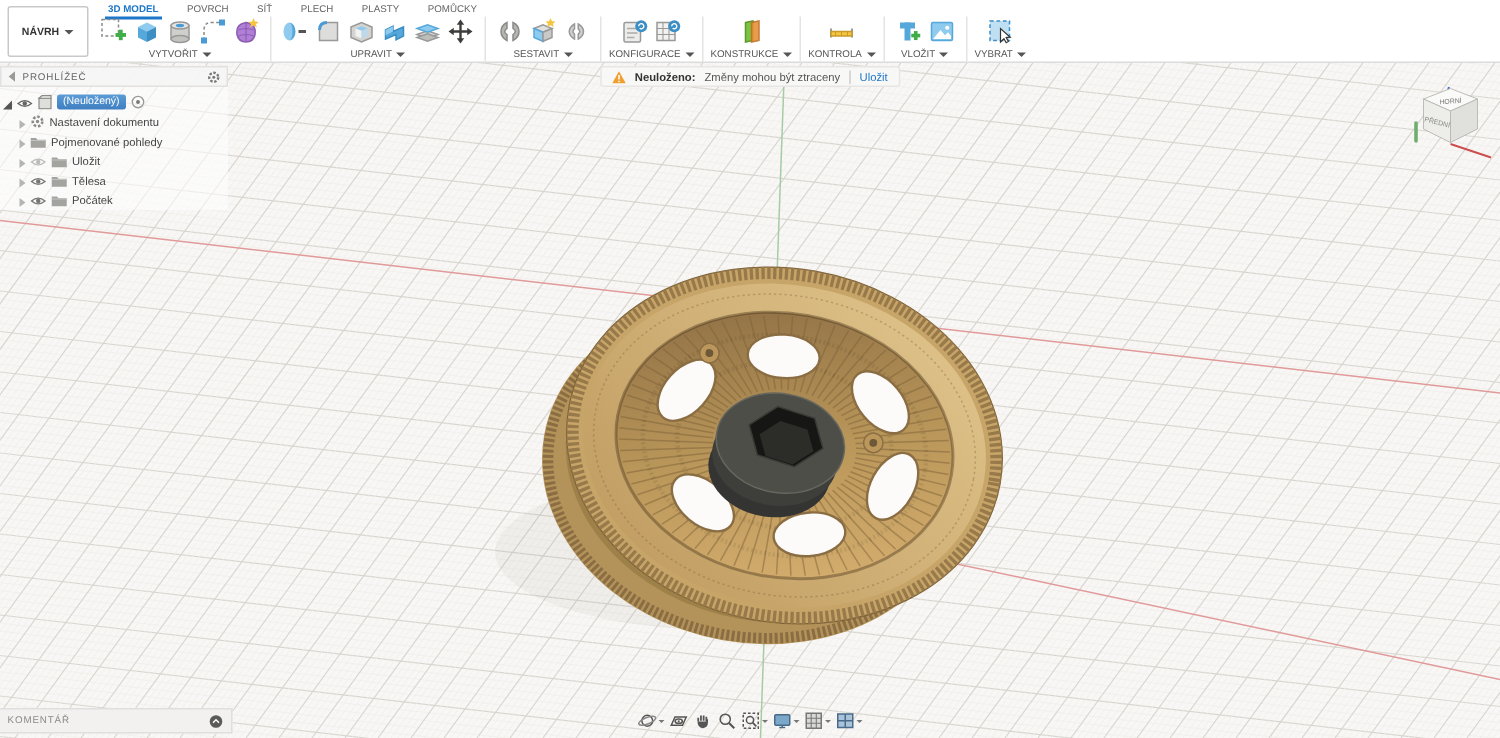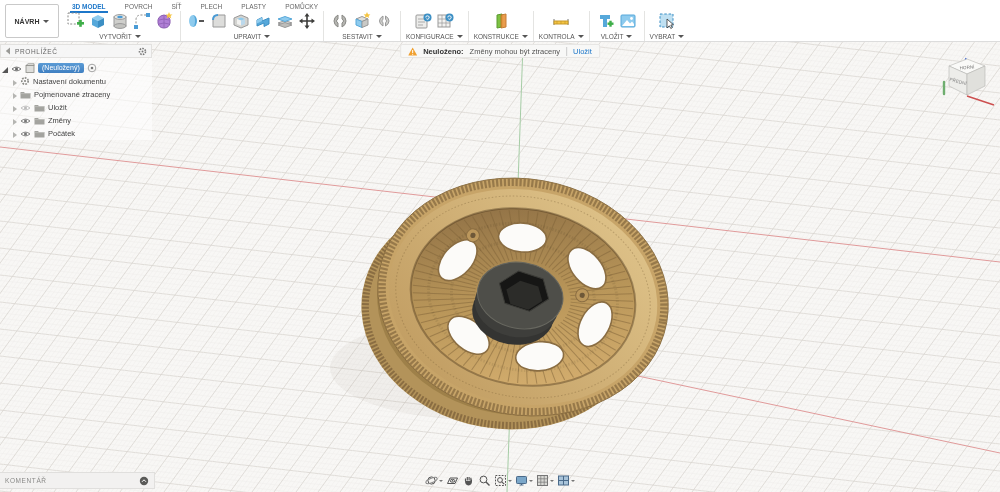--- a/index.html
+++ b/index.html
@@ -1052,21 +1052,21 @@
             <circle cx="5" cy="5" r="1.1" fill="#8a8a86"></circle>
           </svg>
         <span>Nastavení dokumentu</span>
       </div>
       <div class="trow child">
         <span class="exp"></span>
         <svg width="11" height="9">
             <path d="M0.5,2 h3.5 l1,1.2 h5.5 v5.3 h-10 Z" fill="#a3a39f"></path>
             <path d="M0.5,3.6 h10" stroke="#c2c2be" stroke-width="0.7"></path>
           </svg>
-        <span>Pojmenované ztraceny</span>
+        <span>Pojmenované pohledy</span>
       </div>
       <div class="trow child">
         <span class="exp"></span>
         <svg width="11" height="8">
             <path d="M1,4 Q5.5,0.2 10,4 Q5.5,7.8 1,4 Z" fill="none" stroke="#bbb" stroke-width="0.9"></path>
             <circle cx="5.5" cy="4" r="1.5" fill="#bbb"></circle>
           </svg>
         <svg width="11" height="9">
             <path d="M0.5,2 h3.5 l1,1.2 h5.5 v5.3 h-10 Z" fill="#a3a39f"></path>
             <path d="M0.5,3.6 h10" stroke="#c2c2be" stroke-width="0.7"></path>
@@ -1076,21 +1076,21 @@
       <div class="trow child">
         <span class="exp"></span>
         <svg width="11" height="8">
             <path d="M1,4 Q5.5,0.2 10,4 Q5.5,7.8 1,4 Z" fill="none" stroke="#777" stroke-width="0.9"></path>
             <circle cx="5.5" cy="4" r="1.5" fill="#777"></circle>
           </svg>
         <svg width="11" height="9">
             <path d="M0.5,2 h3.5 l1,1.2 h5.5 v5.3 h-10 Z" fill="#a3a39f"></path>
             <path d="M0.5,3.6 h10" stroke="#c2c2be" stroke-width="0.7"></path>
           </svg>
-        <span>Změny</span>
+        <span>Tělesa</span>
       </div>
       <div class="trow child">
         <span class="exp"></span>
         <svg width="11" height="8">
             <path d="M1,4 Q5.5,0.2 10,4 Q5.5,7.8 1,4 Z" fill="none" stroke="#777" stroke-width="0.9"></path>
             <circle cx="5.5" cy="4" r="1.5" fill="#777"></circle>
           </svg>
         <svg width="11" height="9">
             <path d="M0.5,2 h3.5 l1,1.2 h5.5 v5.3 h-10 Z" fill="#a3a39f"></path>
             <path d="M0.5,3.6 h10" stroke="#c2c2be" stroke-width="0.7"></path>

